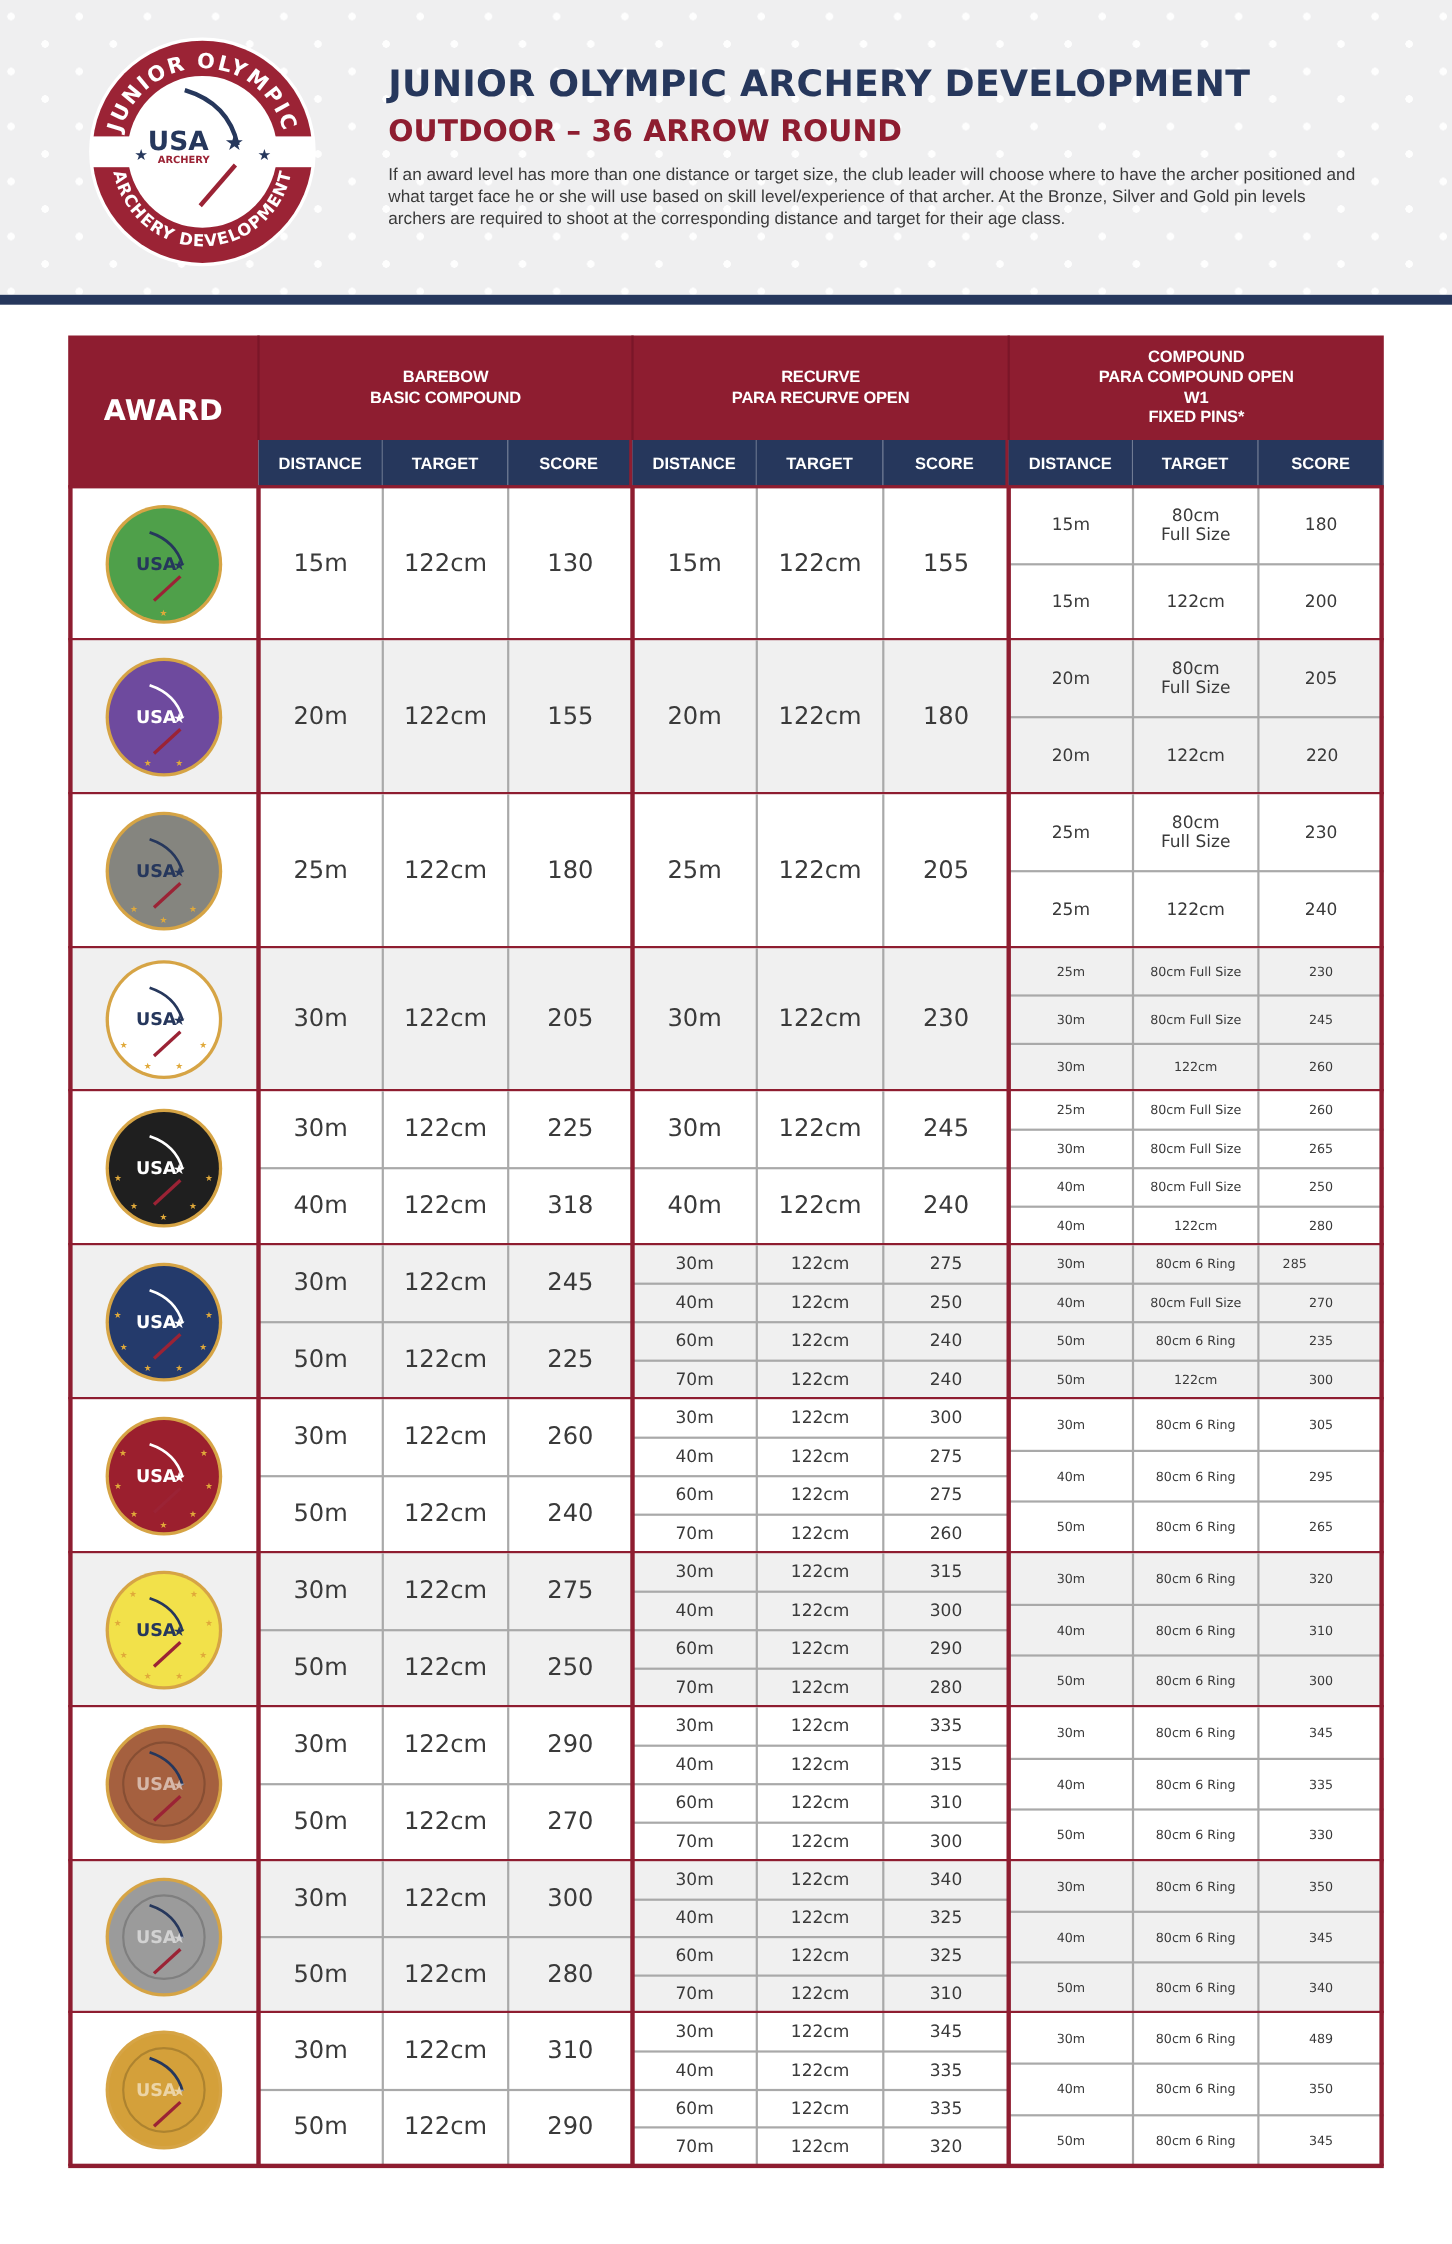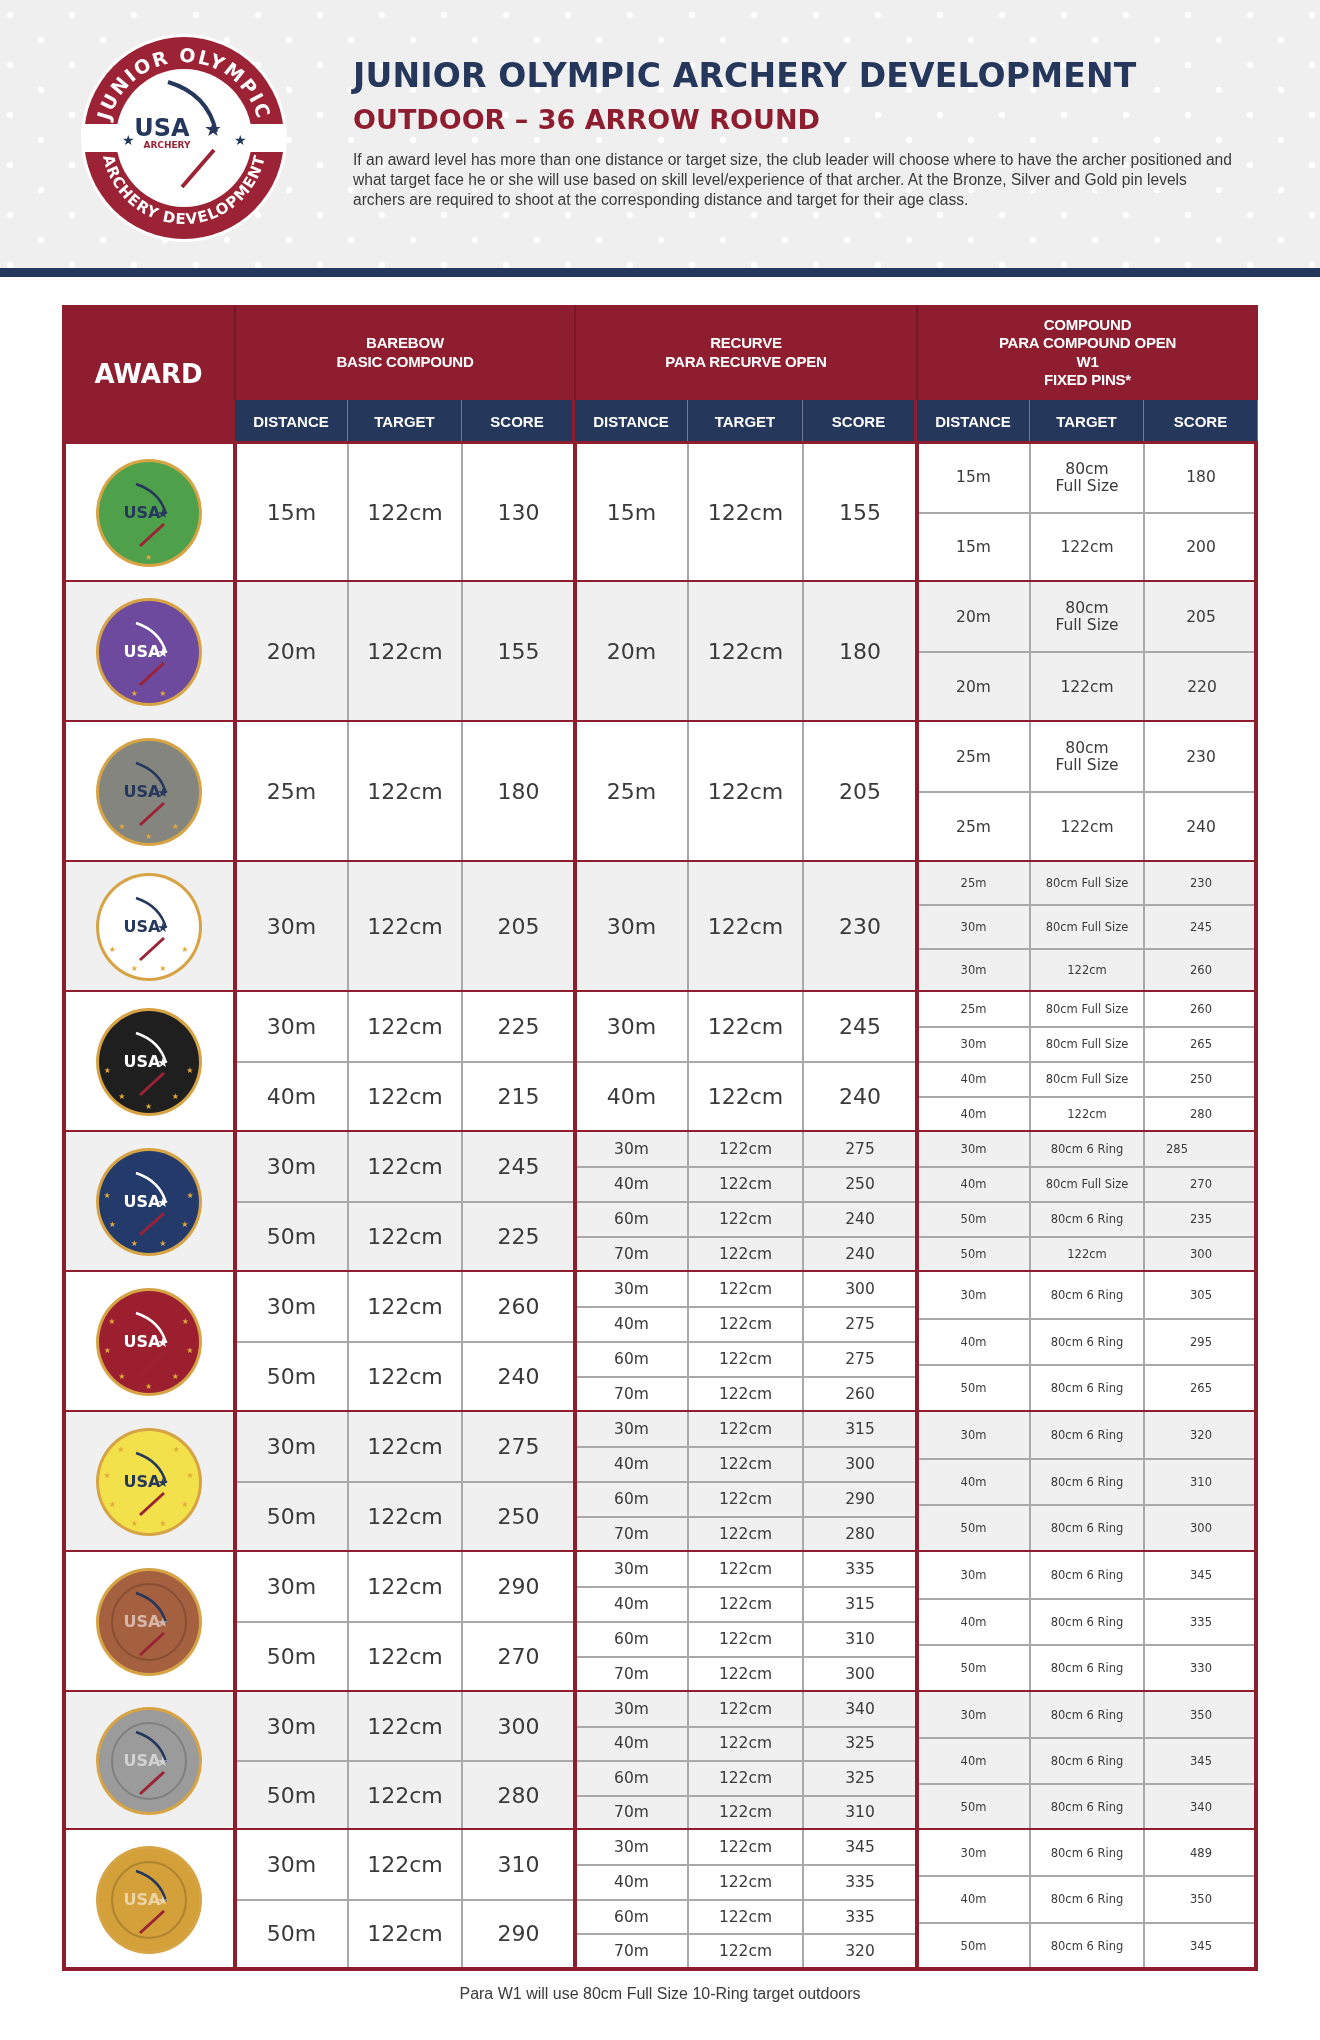--- a/index.html
+++ b/index.html
@@ -285,21 +285,21 @@
         <text x="77.77180756944496" y="91.90258268213472" font-size="8" fill="#e0a93a">★</text>
         <text x="51" y="102" font-size="8" fill="#e0a93a">★</text>
         <text x="24.22819243055503" y="91.90258268213472" font-size="8" fill="#e0a93a">★</text>
         <text x="9.743935469395076" y="66.2447778417719" font-size="8" fill="#e0a93a">★</text>
   </svg></div>
     <div class="cell big" style="left: 235px; top: 992px; width: 113px; height: 70px;">30m</div>
     <div class="cell big" style="left: 348px; top: 992px; width: 114px; height: 70px;">122cm</div>
     <div class="cell big" style="left: 462px; top: 992px; width: 113px; height: 70px;">225</div>
     <div class="cell big" style="left: 235px; top: 1062px; width: 113px; height: 70px;">40m</div>
     <div class="cell big" style="left: 348px; top: 1062px; width: 114px; height: 70px;">122cm</div>
-    <div class="cell big" style="left: 462px; top: 1062px; width: 113px; height: 70px;">215</div>
+    <div class="cell big" style="left: 462px; top: 1062px; width: 113px; height: 70px;">318</div>
     <div class="hline" style="left: 235px; top: 1061px; width: 340px; height: 2px;"></div>
     <div class="cell big" style="left: 575px; top: 992px; width: 113px; height: 70px;">30m</div>
     <div class="cell big" style="left: 688px; top: 992px; width: 115px; height: 70px;">122cm</div>
     <div class="cell big" style="left: 803px; top: 992px; width: 114px; height: 70px;">245</div>
     <div class="cell big" style="left: 575px; top: 1062px; width: 113px; height: 70px;">40m</div>
     <div class="cell big" style="left: 688px; top: 1062px; width: 115px; height: 70px;">122cm</div>
     <div class="cell big" style="left: 803px; top: 1062px; width: 114px; height: 70px;">240</div>
     <div class="hline" style="left: 575px; top: 1061px; width: 342px; height: 2px;"></div>
     <div class="cell sm" style="left: 917px; top: 992px; width: 113px; height: 35px;">25m</div>
     <div class="cell sm" style="left: 1030px; top: 992px; width: 114px; height: 35px;">80cm Full Size</div>
@@ -653,14 +653,13 @@
     <div class="rline" style="left: 62px; top: 1967px; width: 1196px; height: 4px;"></div>
     <div class="rvline" style="left: 62px; top: 443px; width: 4px; height: 1526px;"></div>
     <div class="rvline" style="left: 233px; top: 443px; width: 4px; height: 1526px;"></div>
     <div class="rvline" style="left: 573px; top: 443px; width: 4px; height: 1526px;"></div>
     <div class="rvline" style="left: 915px; top: 443px; width: 4px; height: 1526px;"></div>
     <div class="rvline" style="left: 1254px; top: 443px; width: 4px; height: 1526px;"></div>
     <div class="rline" style="left: 62px; top: 441px; width: 1196px; height: 3px;"></div>
   </div>
 
 <div class="footnote">
-  <div>Para W1 will use 80cm Full Size 10-Ring target outdoors</div>
 </div>
 
 </body></html>

